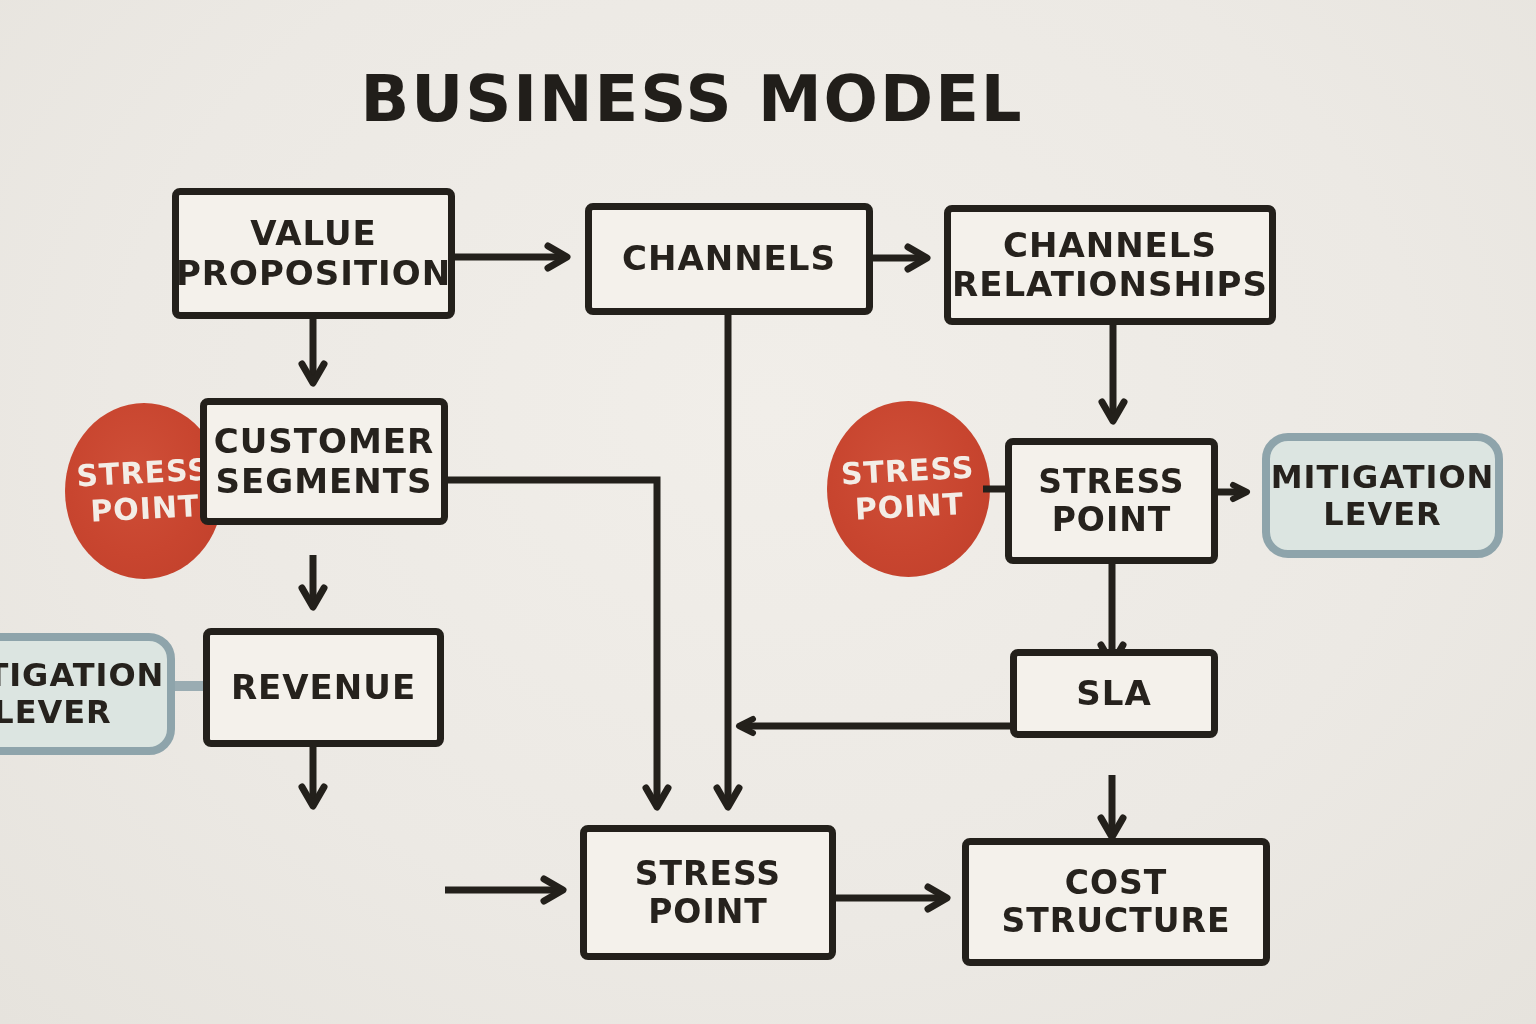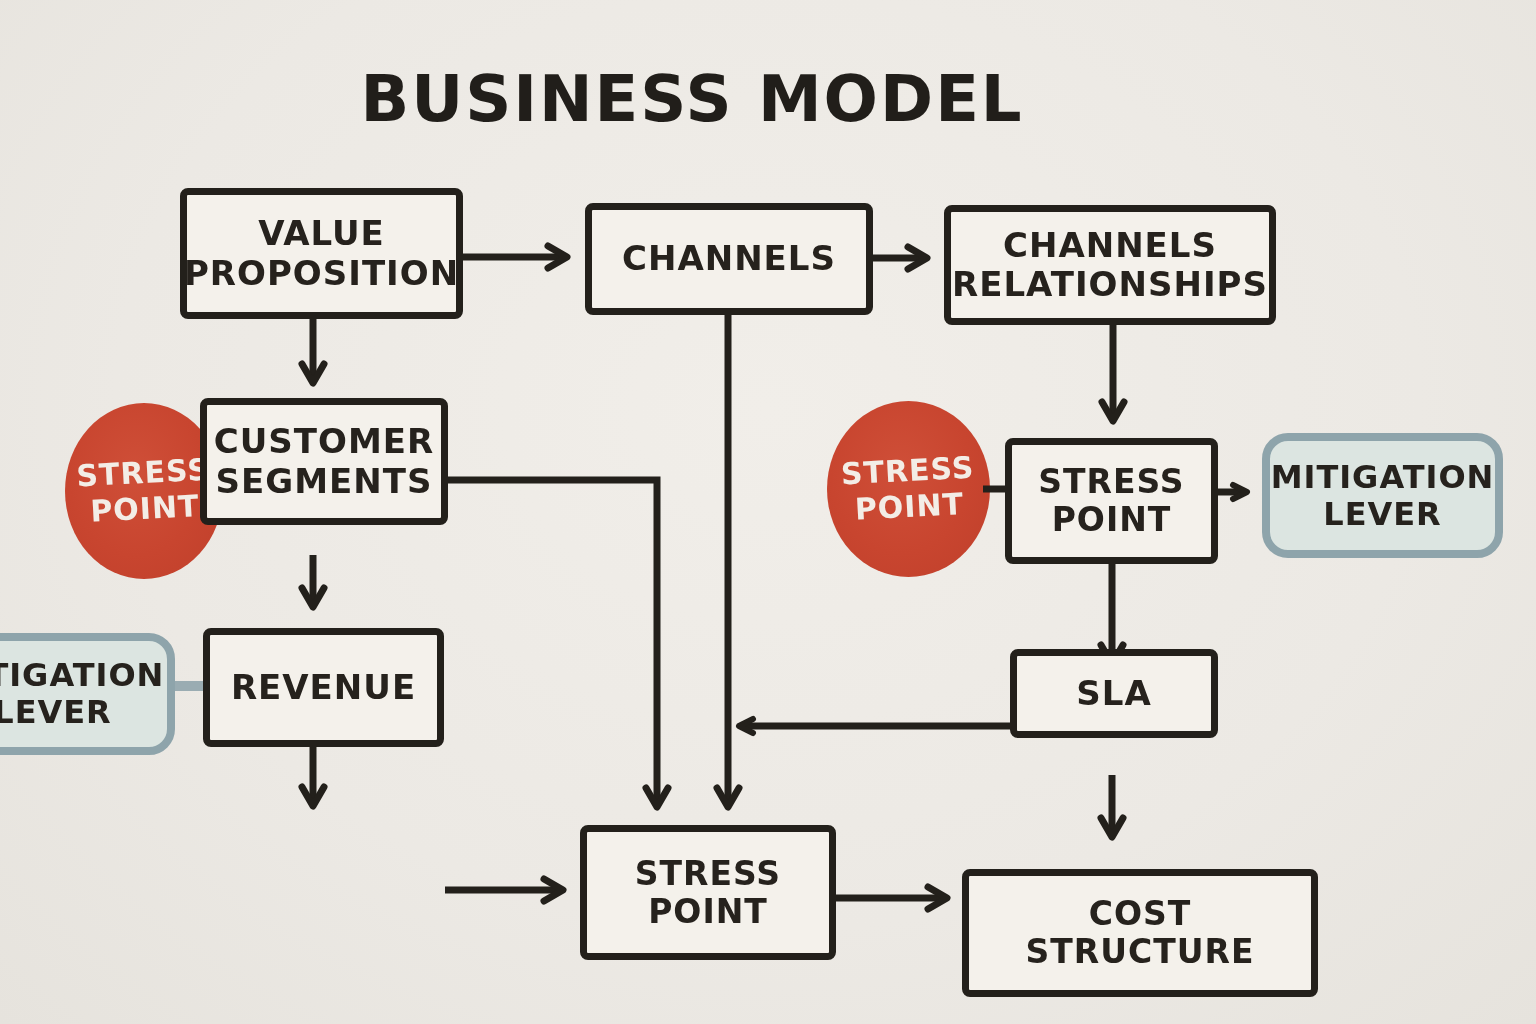--- a/index.html
+++ b/index.html
@@ -50,30 +50,30 @@
     font-weight:bold;
     color:#f3ede6;
     font-size:30px;
     line-height:1.2;
     letter-spacing:1px;
     z-index:1;
   }
   .badge .badge-text{transform:rotate(-3deg);}
   svg.wires{position:absolute;top:0;left:0;z-index:1;}
   
-  #value-proposition   {left:172px; top:188px; width:283px; height:131px; font-size:34px;margin-left:8px;}
+  #value-proposition   {left:172px; top:188px; width:283px; height:131px; font-size:34px;}
   #channels            {left:585px; top:203px; width:288px; height:112px; font-size:34px;}
   #customer-relationships{left:944px; top:205px; width:332px; height:120px; font-size:34px;}
   #customer-segments   {left:200px; top:398px; width:248px; height:127px; font-size:34px;}
   #revenue             {left:203px; top:628px; width:241px; height:119px; font-size:34px;}
   #key-activities      {left:170px; top:827px; width:276px; height:133px; font-size:33px;}
   #stress-point-center {left:580px; top:825px; width:256px; height:135px; font-size:33px; padding:0 38px;}
   #stress-point-right  {left:1005px; top:438px; width:213px; height:126px; font-size:33px; padding:0 24px;}
   #sla                 {left:1010px; top:649px; width:208px; height:89px; font-size:34px;}
-  #cost-structure      {left:962px; top:869px; width:356px; height:128px; font-size:33px;}
+  #cost-structure      {left:962px; top:838px; width:308px; height:128px; font-size:33px;}
   #mitigation-right    {left:1262px; top:433px; width:241px; height:125px; font-size:32px;}
   #mitigation-left     {left:-70px; top:633px; width:245px; height:122px; font-size:32px;}
   #stress-badge-left   {left:65px;  top:403px; width:158px; height:176px;}
   #stress-badge-right  {left:827px; top:401px; width:163px; height:176px;}
 </style>
 </head>
 <body>
 
 <div class="canvas">
 

